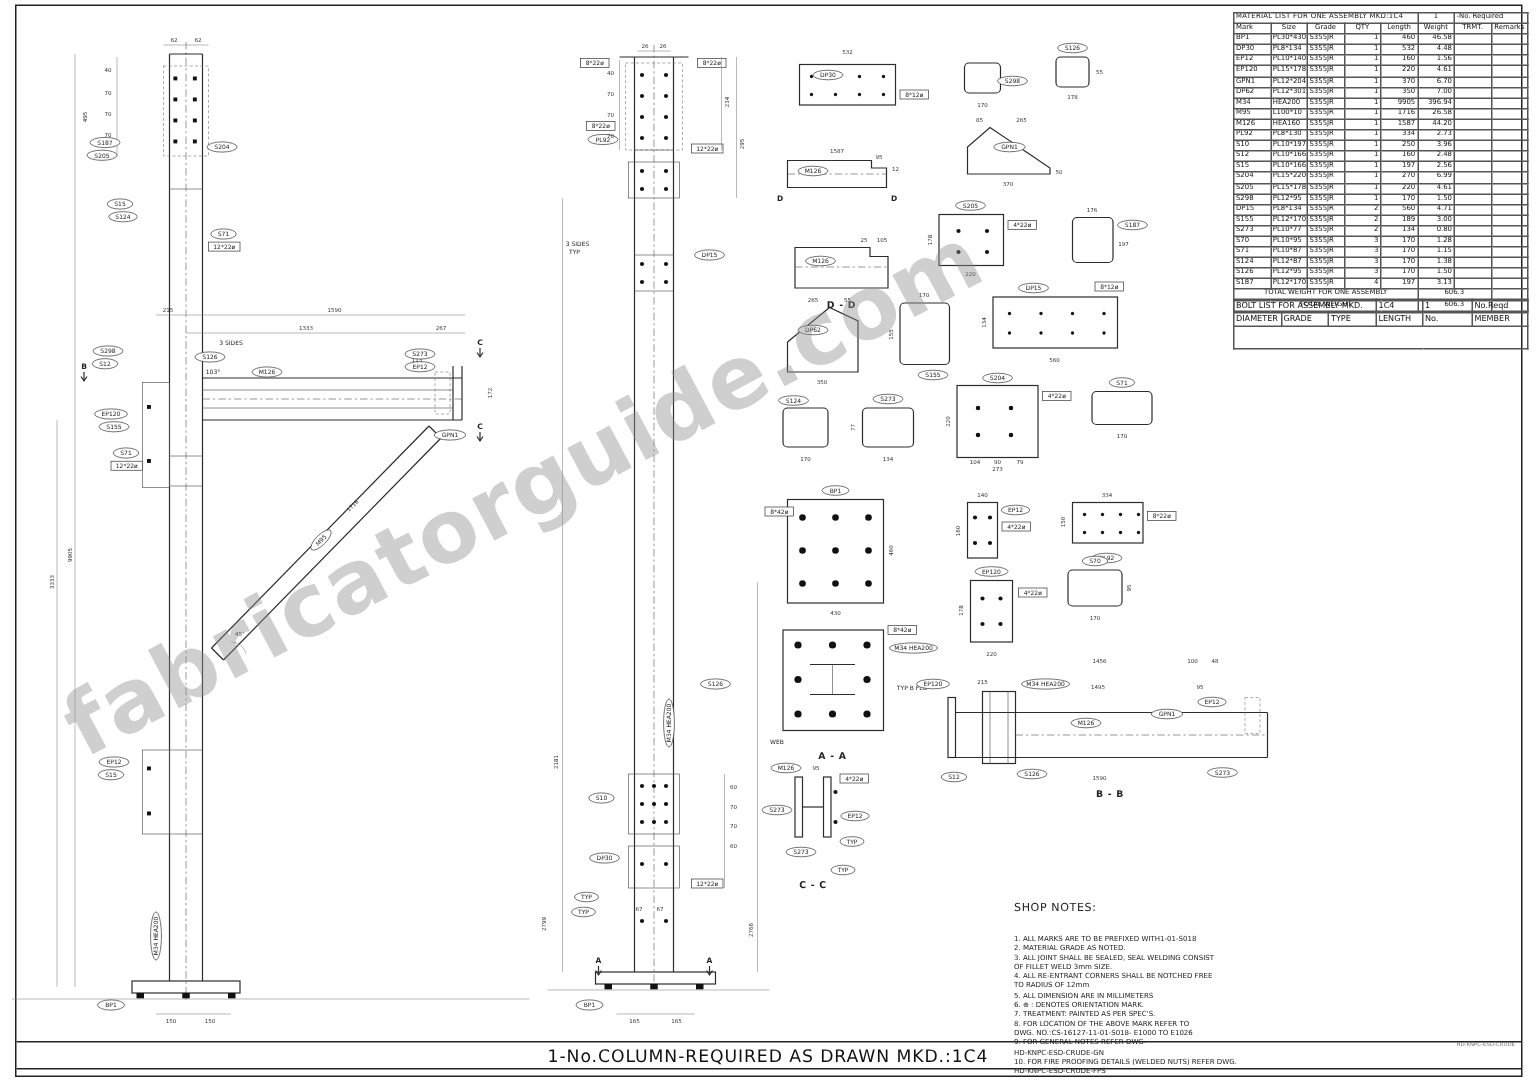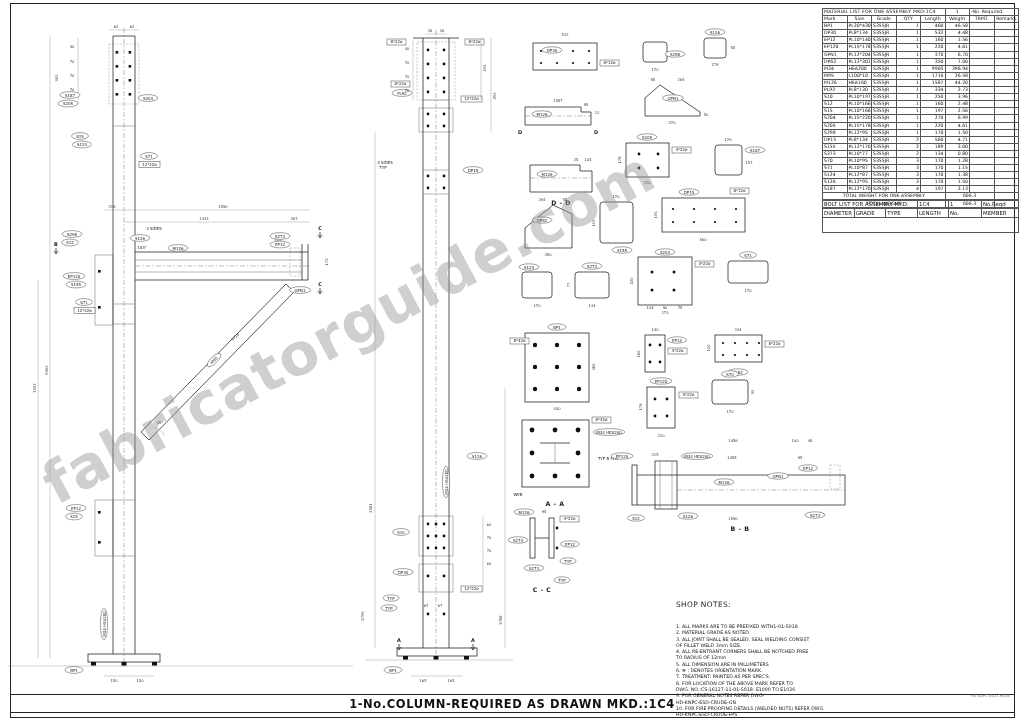--- a/index.html
+++ b/index.html
@@ -14,21 +14,21 @@
   .mat-table td.ctr{text-align:center;}
   .mat-title{font-size:5px;letter-spacing:.2px;}
   .bolt-table{position:absolute;left:822px;top:199px;width:197px;border-collapse:collapse;color:#111;table-layout:fixed;}
   .bolt-table td{border:0.6px solid #555;padding:0 1px;font-size:5.4px;line-height:8px;height:8px;white-space:nowrap;overflow:hidden;}
   .bolt-empty{height:14px!important;border:0.6px solid #555;}
   
   .notes{position:absolute;left:676px;top:600px;width:262px;color:#222;}
   .notes .nt{font-size:7.4px;letter-spacing:.4px;margin-bottom:15px;}
   .notes .nl{font-size:4.7px;line-height:1.34;white-space:nowrap;}
   
-  .btitle{position:absolute;left:0;right:0;top:697px;text-align:center;font-weight:bold;font-size:11.5px;letter-spacing:.6px;color:#111;}
+  .btitle{position:absolute;left:0;right:0;top:697px;text-align:center;font-weight:normal;font-size:11.5px;letter-spacing:.6px;color:#111;}
   .bref{position:absolute;right:14px;top:694px;font-size:3.6px;color:#777;}
   
   .wm{position:absolute;left:55px;top:120px;width:700px;height:420px;pointer-events:none;overflow:visible;}
   .wm span{position:absolute;left:8px;top:330px;transform:rotate(-28deg);transform-origin:0 100%;font-size:58px;font-weight:bold;color:#8f8f8f;opacity:.42;letter-spacing:1px;white-space:nowrap;}
   
   svg{overflow:visible;}
   .ln{stroke:#2c2c2c;stroke-width:.8;fill:none;}
   .lt{stroke:#5a5a5a;stroke-width:.45;fill:none;}
   .thin{stroke:#8a8a8a;stroke-width:.4;fill:none;}
   .dash{stroke:#666;stroke-width:.45;fill:none;stroke-dasharray:5 2 1.5 2;}

